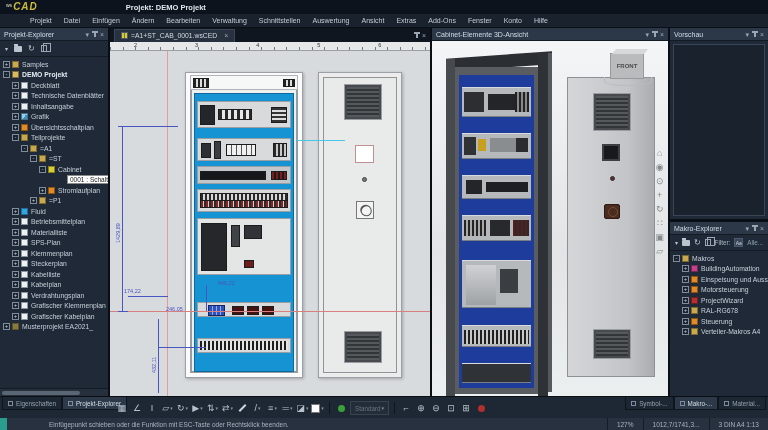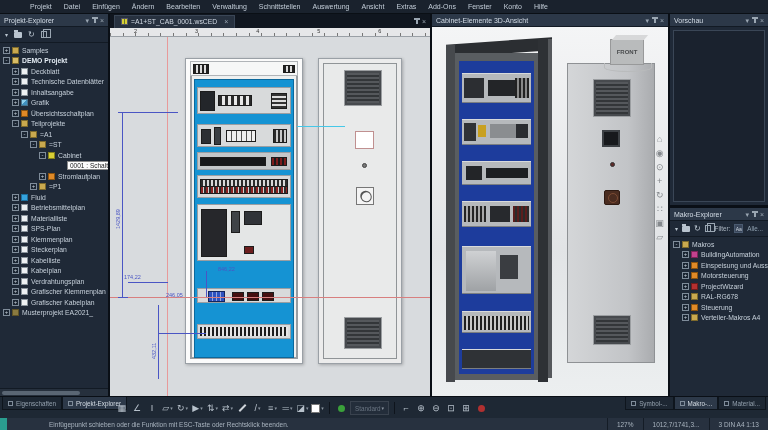--- a/index.html
+++ b/index.html
@@ -188,20 +188,27 @@
   .sb-chip{width:7px;height:12px;background:#2a9d8f;flex:none;}
   .sb-msg{margin-left:42px;white-space:nowrap;}
   .sb-right{margin-left:auto;display:flex;align-items:center;height:100%;}
   .sb-cell{padding:0 9px;border-left:1px solid #141c26;height:100%;display:flex;align-items:center;white-space:nowrap;}
 </style>
 </head>
 <body>
 
 <div class="app">
 
+  <div class="titlebar">
+    <div class="logo">
+      <span class="ws">ws</span>
+      <span class="cad">CAD</span>
+    </div>
+    <span class="win-title">Projekt: DEMO Projekt</span>
+  </div>
 
   <div class="menubar">
 
   <span class="menu-item">Projekt</span>
       <span class="menu-item">Datei</span>
       <span class="menu-item">Einfügen</span>
       <span class="menu-item">Ändern</span>
       <span class="menu-item">Bearbeiten</span>
       <span class="menu-item">Verwaltung</span>
       <span class="menu-item">Schnittstellen</span>

